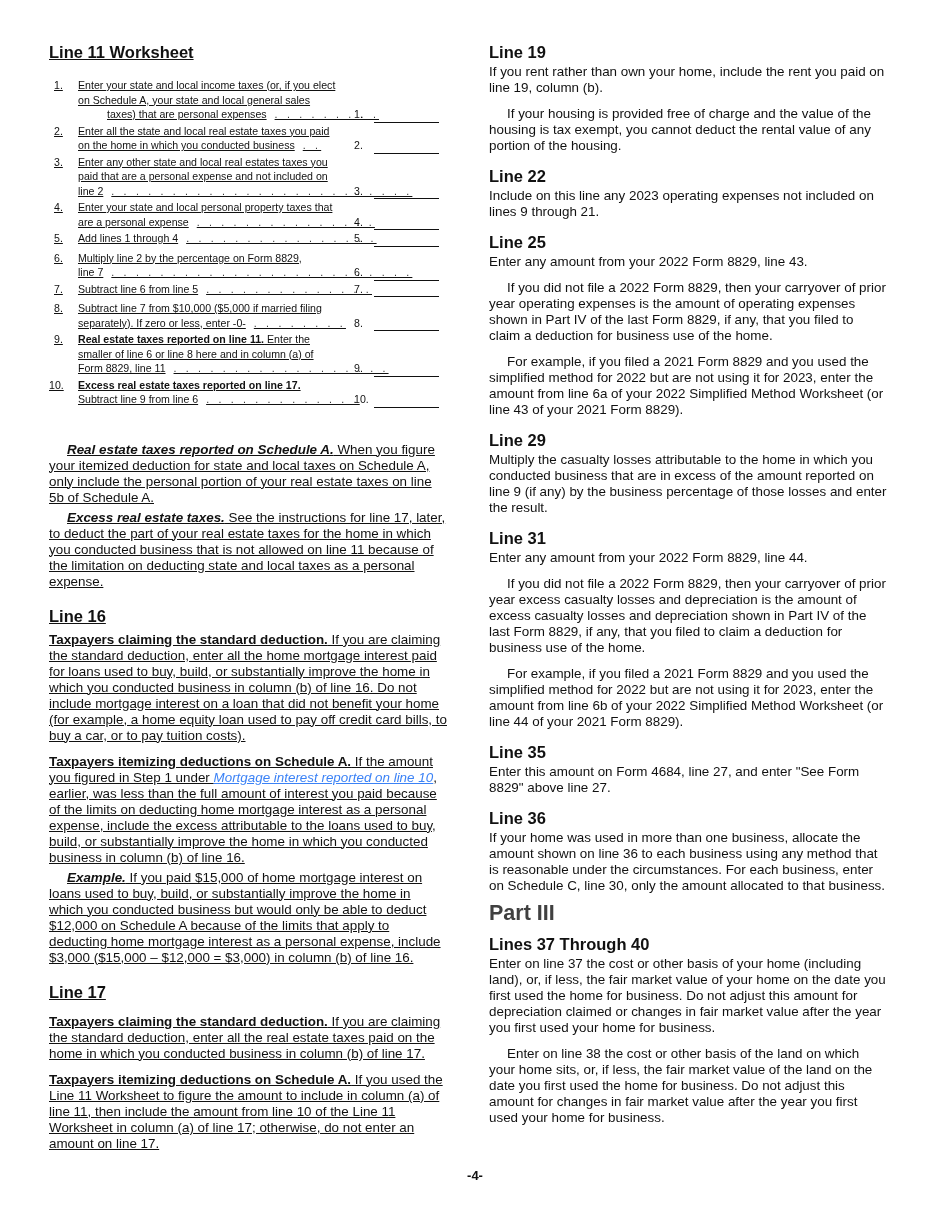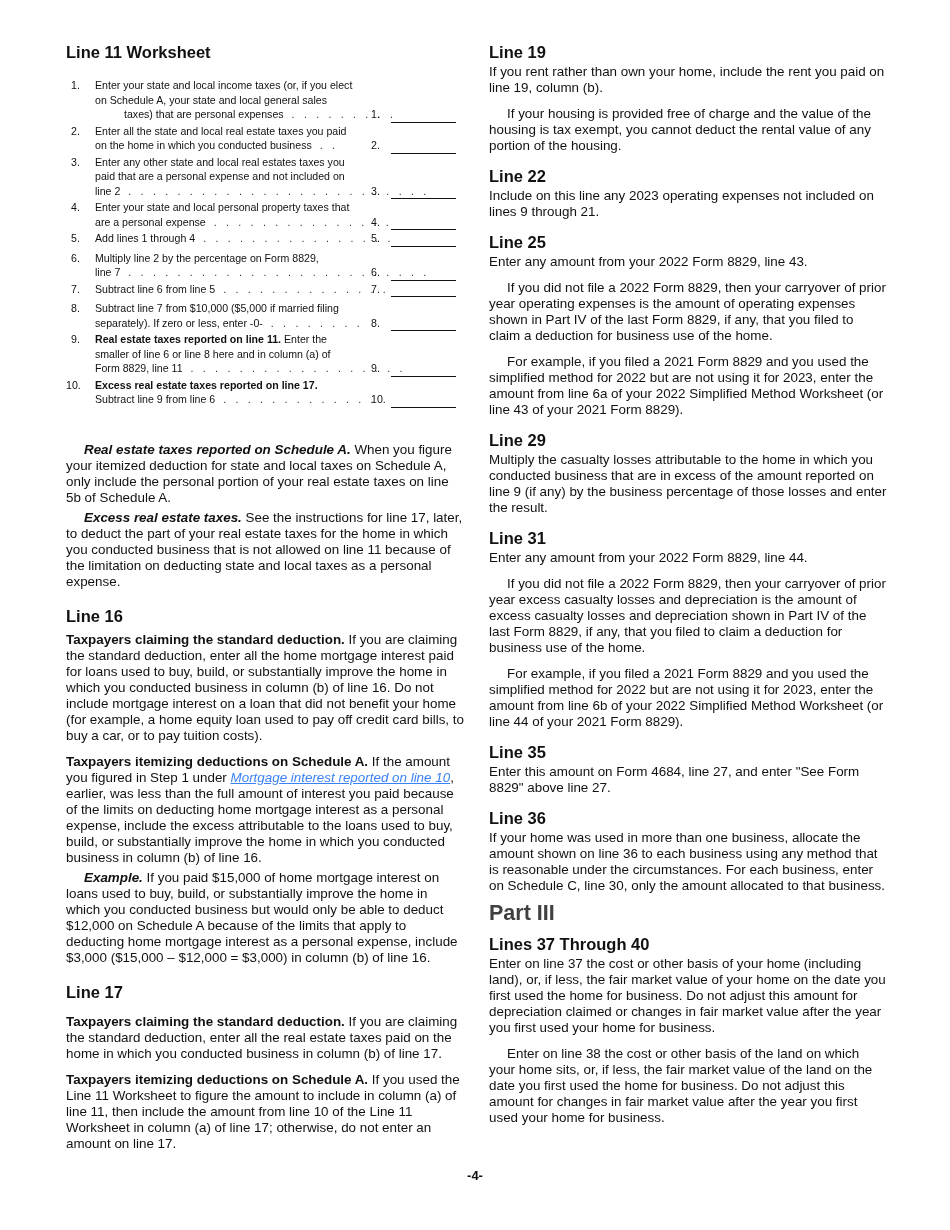--- a/index.html
+++ b/index.html
@@ -1,21 +1,21 @@
 <!DOCTYPE html>
 <html><head>
   <meta charset="utf-8">
   <style>
     html, body { margin: 0; padding: 0; background: #ffffff; }
     body {
       width: 950px; height: 1230px; position: relative; overflow: hidden;
       font-family: "Liberation Sans", sans-serif; color: #111111;
     }
     .col { position: absolute; top: 40px; }
-    .col-left { left: 66px; width: 398px; }
+    .col-left { left: 49px; width: 398px; text-decoration: underline; }
     .col-right { left: 489px; width: 398px; }
 
     h2 {
       font-family: "Liberation Sans", sans-serif;
       font-size: 16.5px; font-weight: bold; margin: 0; line-height: 24px; color: #111;
     }
     h1 {
       font-family: "Liberation Sans", sans-serif;
       font-size: 21.5px; font-weight: bold; margin: 0; line-height: 30px; color: #404040;
     }

